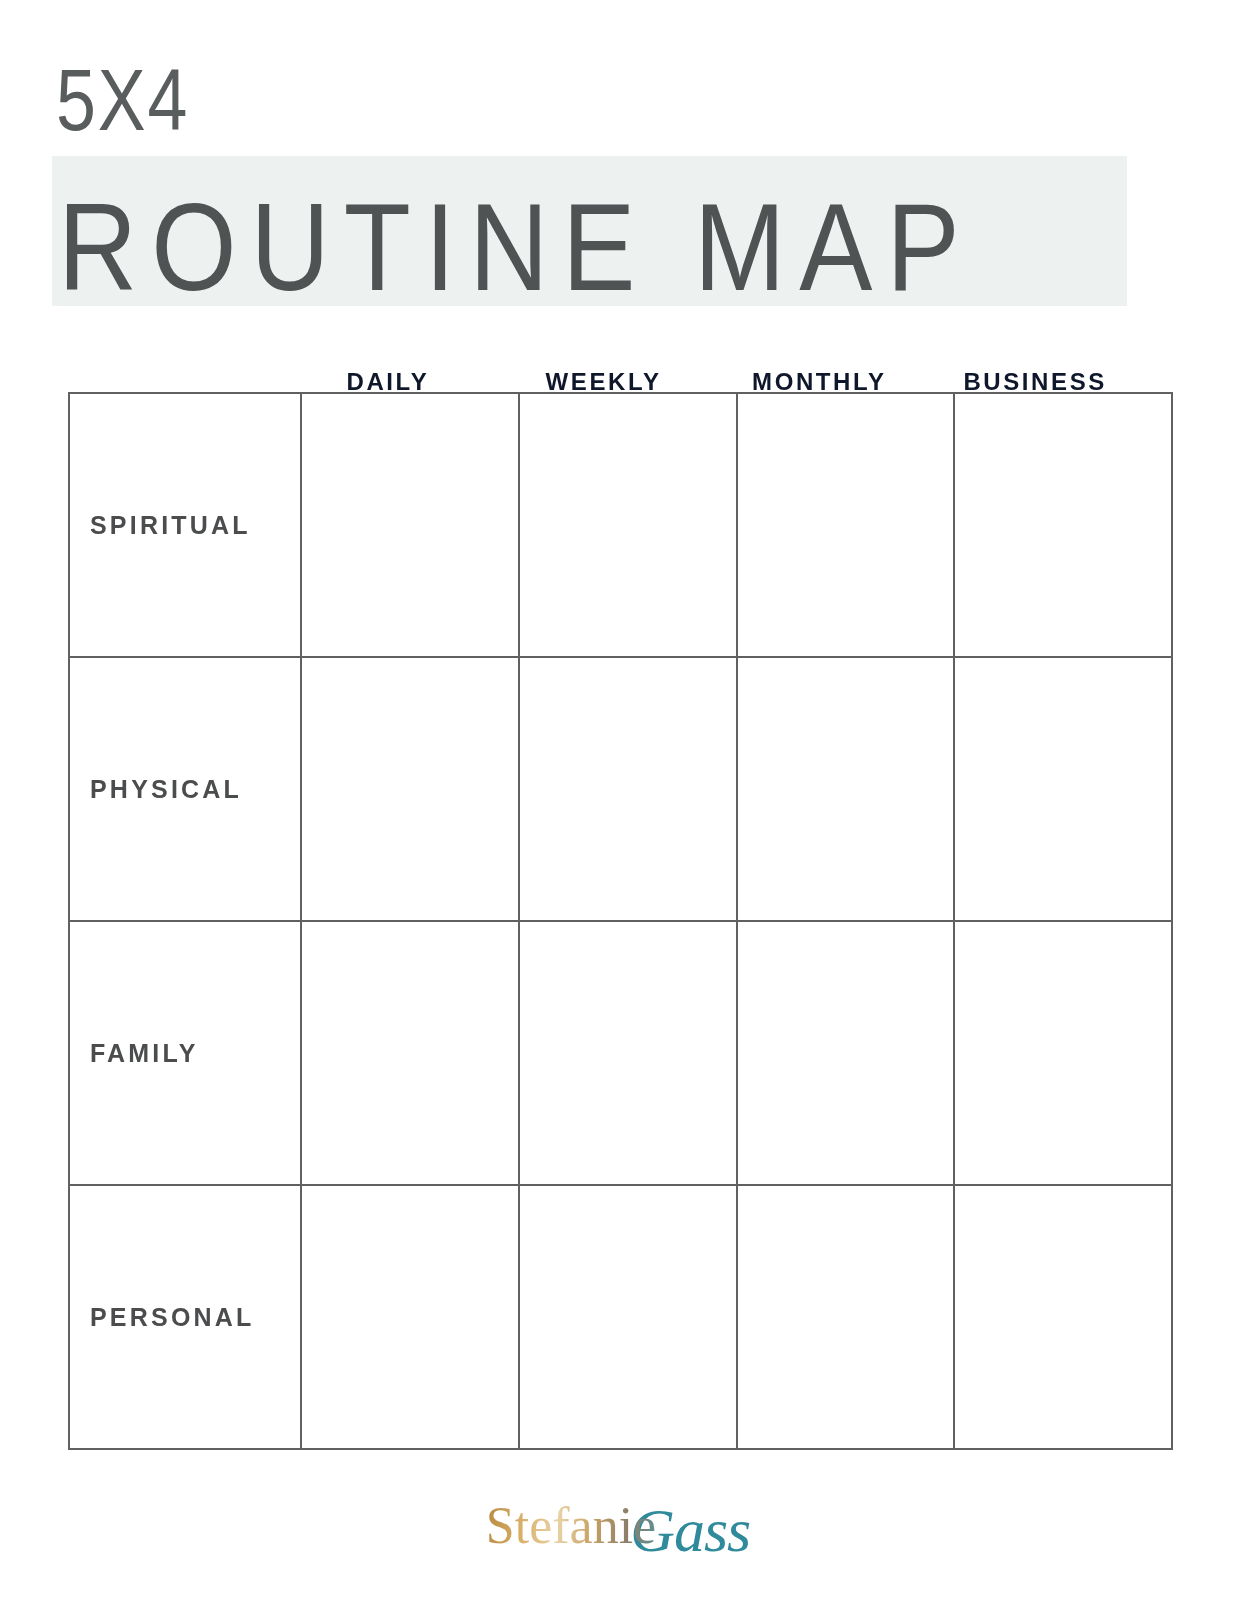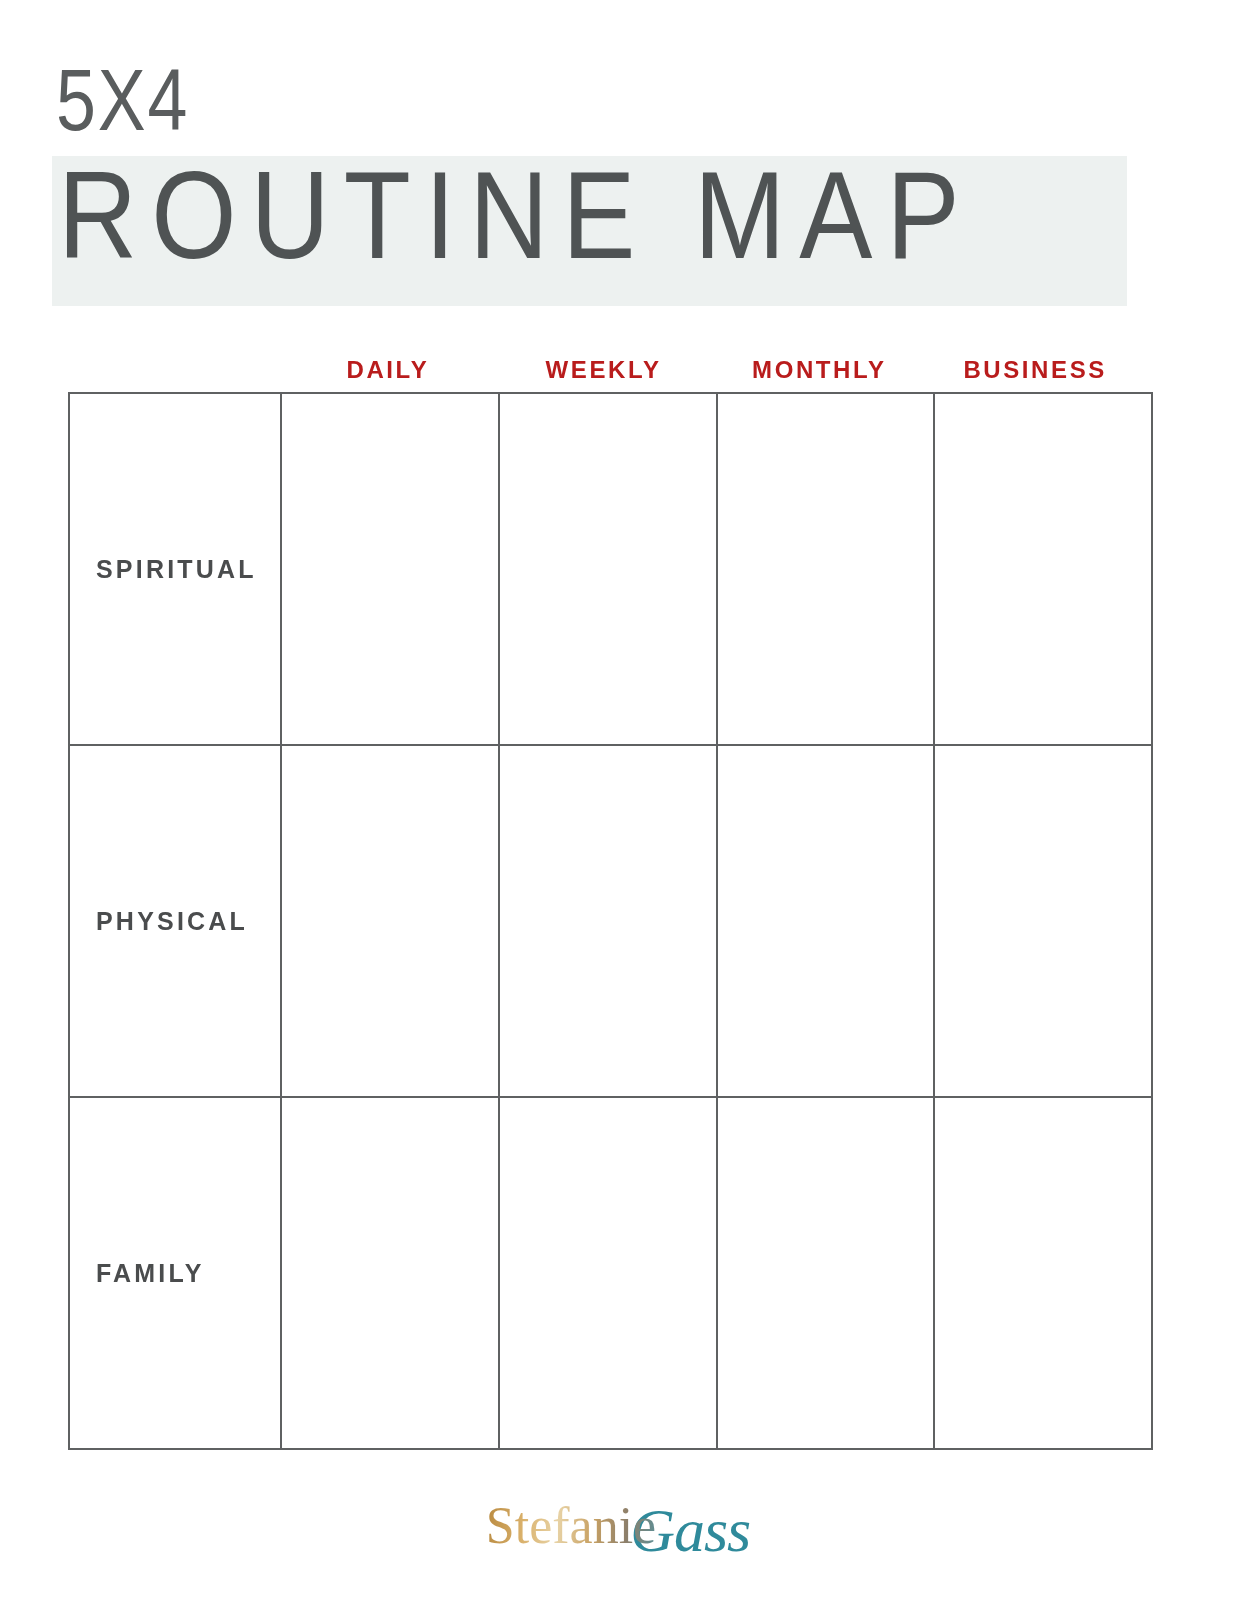--- a/index.html
+++ b/index.html
@@ -43,21 +43,21 @@
     transform: scaleY(1.12) scaleX(0.92);
     transform-origin: left bottom;
     white-space: nowrap;
   }
 
   .title-band {
     background: #edf1f0;
     width: 1075px;
     height: 150px;
     display: flex;
-    align-items: flex-start;
+    align-items: flex-end;
     box-sizing: border-box;
     padding-left: 6px;
   }
 
   .title-band .main-title {
     font-family: "Liberation Sans", sans-serif;
     font-size: 118px;
     line-height: 118px;
     font-weight: 300;
     letter-spacing: 15px;
@@ -83,23 +83,24 @@
     flex: none;
   }
 
   .col-header {
     flex: 1 1 0;
     text-align: center;
     font-family: "Liberation Sans", sans-serif;
     font-size: 24px;
     font-weight: 700;
     letter-spacing: 2.6px;
-    color: #b91c1c;
+    color: #0f172a;
     white-space: nowrap;
     line-height: 30px;
+    margin-top: 12px;
   }
 
   
 
   .routine-table {
     position: absolute;
     left: 68px;
     top: 392px;
     width: 1075px;
     height: 1058px;
@@ -108,23 +109,23 @@
   }
 
   .routine-table td {
     border: 2px solid #5f6162;
     padding: 0;
     height: 211px;
     background: #ffffff;
   }
 
   .routine-table td.label-cell {
-    width: 212px;
+    width: 232px;
     vertical-align: middle;
-    padding-left: 26px;
+    padding-left: 20px;
     box-sizing: border-box;
     margin-top: 12px;
   }
 
   .row-label {
     font-family: "Liberation Sans", sans-serif;
     font-size: 25px;
     font-weight: 700;
     letter-spacing: 3.2px;
     color: #4a4c4d;
@@ -230,20 +231,29 @@
       <tr>
         <td class="label-cell">
           <span class="row-label">FAMILY</span>
         </td>
         <td class="entry-cell"></td>
         <td class="entry-cell"></td>
         <td class="entry-cell"></td>
         <td class="entry-cell"></td>
       </tr>
 
+      <tr>
+        <td class="label-cell">
+          <span class="row-label">PERSONAL</span>
+        </td>
+        <td class="entry-cell"></td>
+        <td class="entry-cell"></td>
+        <td class="entry-cell"></td>
+        <td class="entry-cell"></td>
+      </tr>
 
     </tbody>
   </table>
 
   <div class="footer-logo">
     <span class="logo-wrap">
       <span class="logo-first">Stefanie</span><span class="logo-last">Gass</span>
     </span>
   </div>
 

